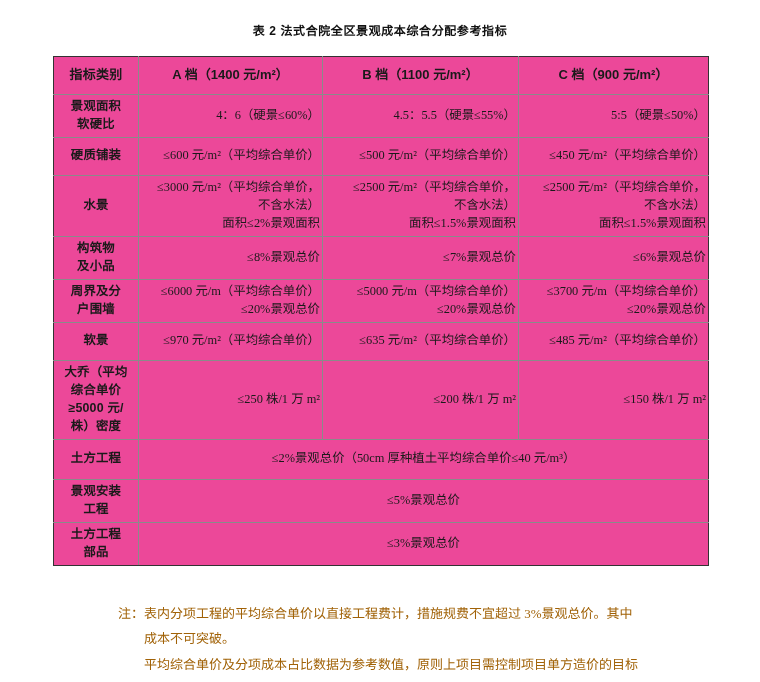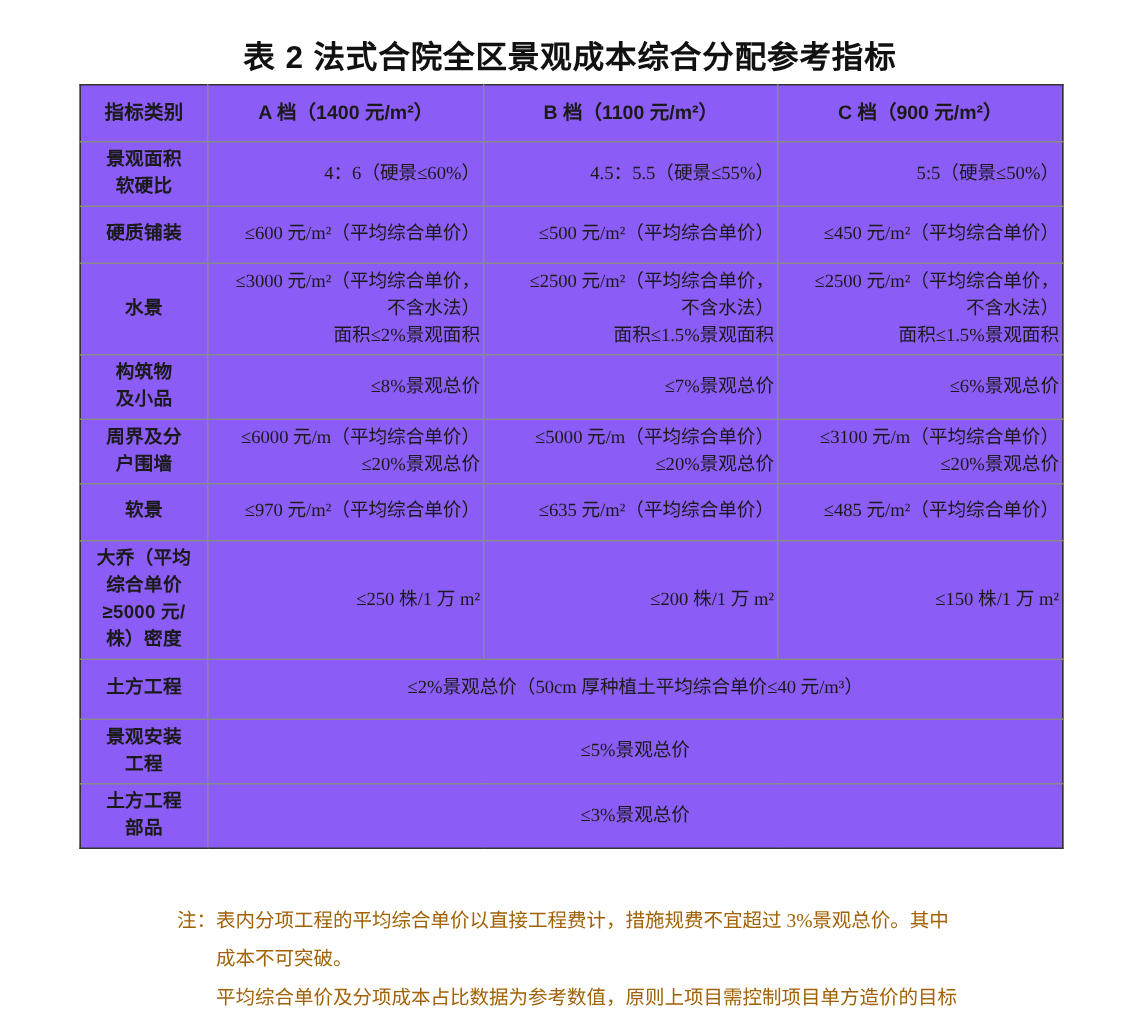--- a/index.html
+++ b/index.html
@@ -25,37 +25,37 @@
 
   
   .doc-title {
     position: absolute;
     left: 0;
     top: 21px;
     width: 760px;
     text-align: center;
     font-family: "Liberation Sans", "DejaVu Sans", sans-serif;
     font-weight: bold;
-    font-size: 21px;
+    font-size: 12px;
     letter-spacing: 0.6px;
     color: #111;
   }
 
   
   .table-wrap {
     position: absolute;
     left: 53px;
     top: 56px;
     width: 655px;
   }
   table.spec {
     border-collapse: collapse;
     width: 655px;
     table-layout: fixed;
-    background: #8b5cf6;
+    background: #ec4899;
   }
   table.spec col.c-label { width: 85px; }
   table.spec col.c-a     { width: 184px; }
   table.spec col.c-b     { width: 196px; }
   table.spec col.c-c     { width: 190px; }
 
   table.spec td {
     border: 1px solid #8a8a8a;
     text-align: center;
     vertical-align: middle;
@@ -216,21 +216,21 @@
           </td>
           <td class="val">
             <span class="ln">≤6000 元/m（平均综合单价）</span>
             <span class="ln">≤20%景观总价</span>
           </td>
           <td class="val">
             <span class="ln">≤5000 元/m（平均综合单价）</span>
             <span class="ln">≤20%景观总价</span>
           </td>
           <td class="val">
-            <span class="ln">≤3100 元/m（平均综合单价）</span>
+            <span class="ln">≤3700 元/m（平均综合单价）</span>
             <span class="ln">≤20%景观总价</span>
           </td>
         </tr>
 
         <tr class="r-reg">
           <td class="label">
             <span class="ln">软景</span>
           </td>
           <td class="val">
             <span class="ln">≤970 元/m²（平均综合单价）</span>

